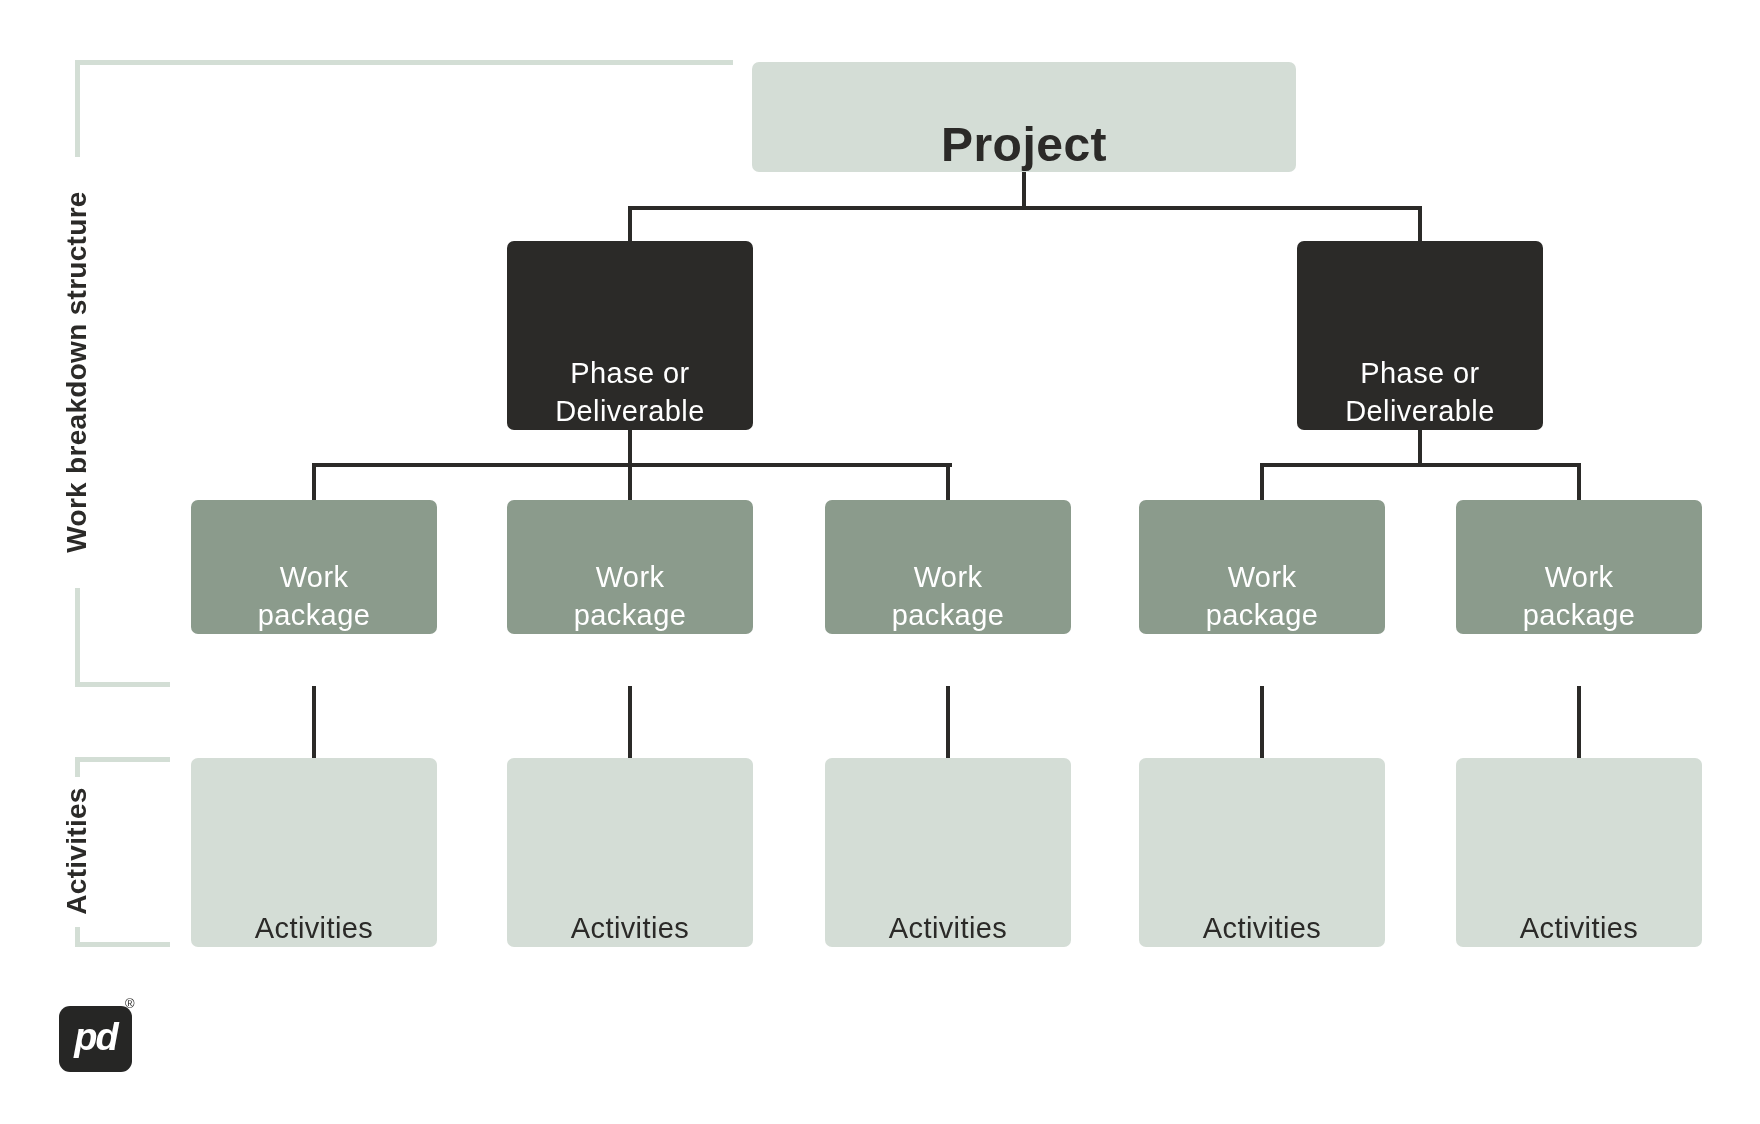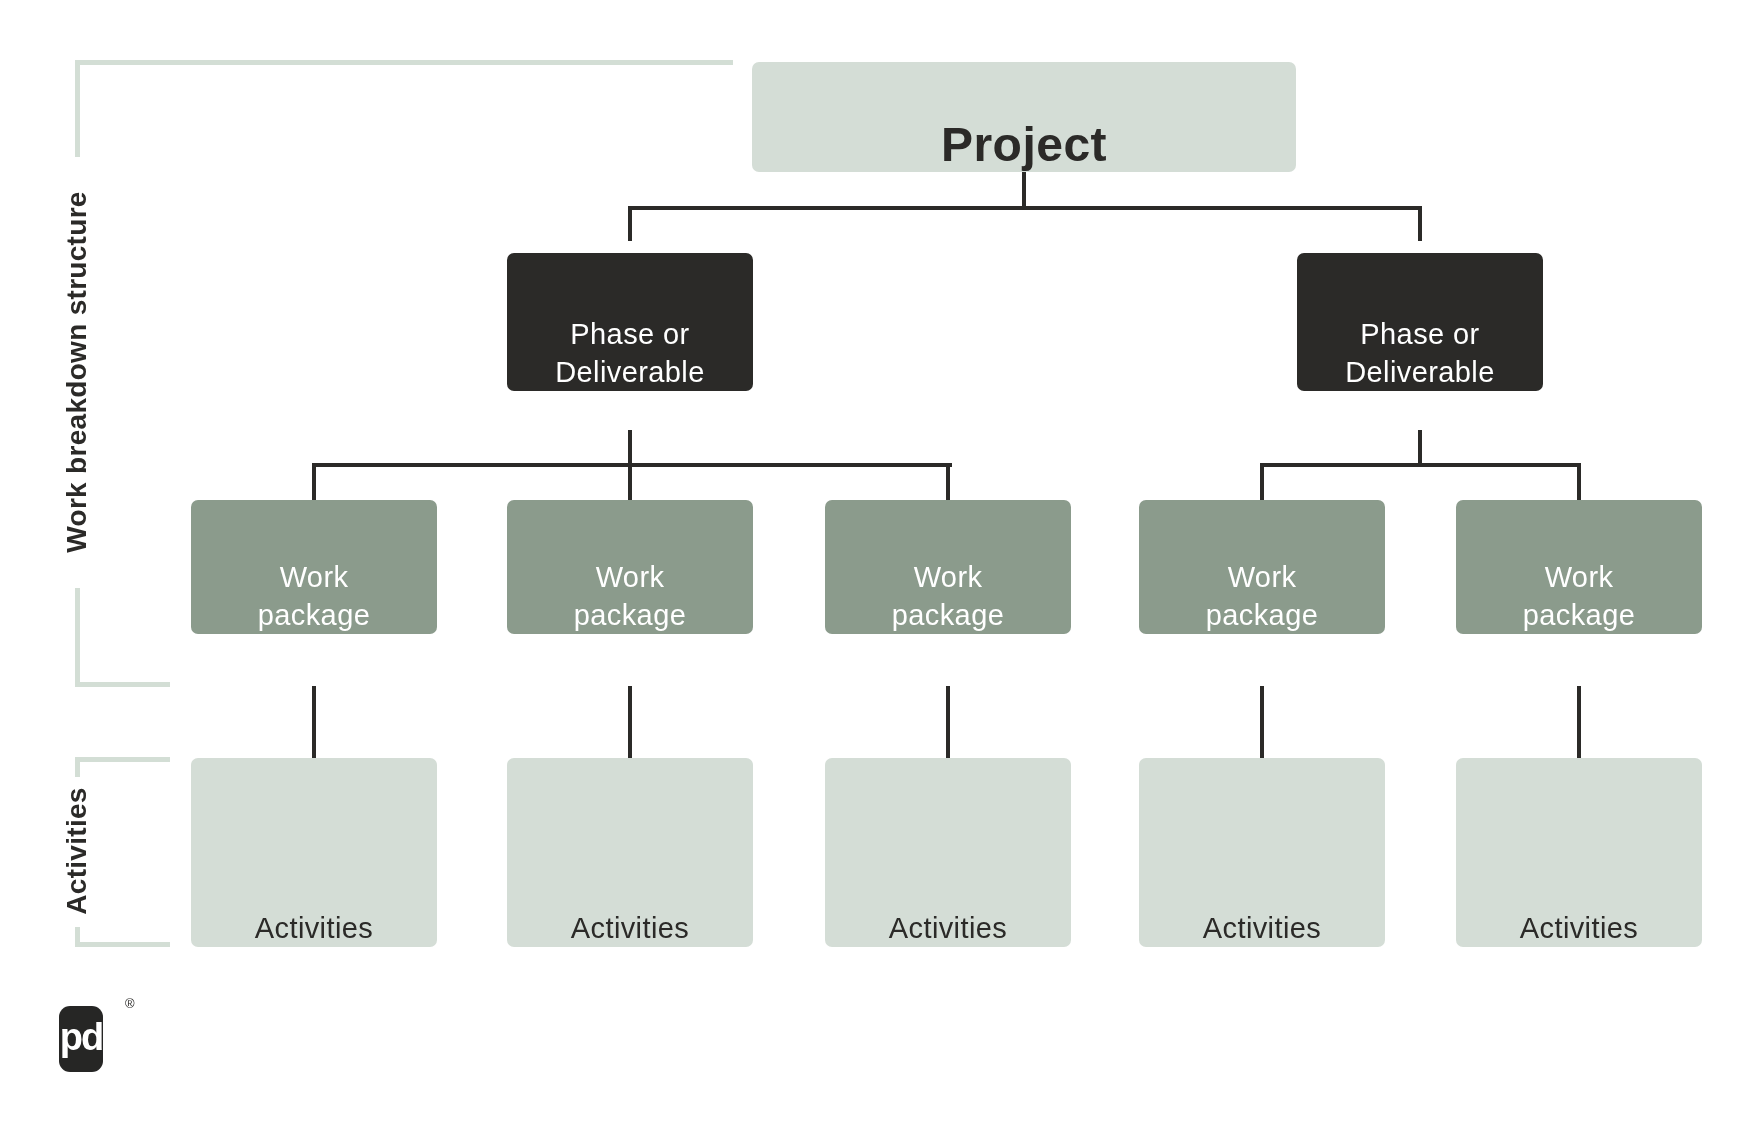--- a/index.html
+++ b/index.html
@@ -41,21 +41,21 @@
     background: var(--color-light_sage);
     color: var(--color-dark);
   }
   .node-project .lbl {
     font-size: 48px;
     font-weight: 800;
     letter-spacing: 0.5px;
   }
 
   .node-phase {
-    top: 253px; width: 246px; height: 138px;
+    top: 241px; width: 246px; height: 189px;
     background: var(--color-dark);
     color: var(--color-white);
   }
   .phase-1 { left: 507px; }
   .phase-2 { left: 1297px; }
 
   .node-wp {
     top: 500px; width: 246px; height: 134px;
     background: var(--color-mid_sage);
     color: var(--color-white);
@@ -102,24 +102,24 @@
     letter-spacing: 0.3px;
     white-space: nowrap;
   }
   .v-label-wbs { left: -153px; top: 354px; width: 460px; height: 36px; line-height: 36px; }
   .v-label-act { left: -23px;  top: 833px; width: 200px; height: 36px; line-height: 36px; }
 
   
   .logo-wrap { position: absolute; left: 59px; top: 1004px; width: 82px; height: 80px; }
   .logo-square {
     position: absolute; left: 0; top: 2px;
-    width: 44px; height: 66px;
+    width: 73px; height: 66px;
     background: var(--color-logo_bg);
     border-radius: 11px;
-    display: flex; align-items: center; justify-content: center;
+    display: flex; align-items: center; justify-content: center; font-style: italic;
   }
   .logo-monogram {
     color: #ffffff;
     font-size: 38px;
     font-weight: 700;
     letter-spacing: -2px;
     line-height: 1;
     padding-bottom: 4px;
   }
   .logo-reg {

